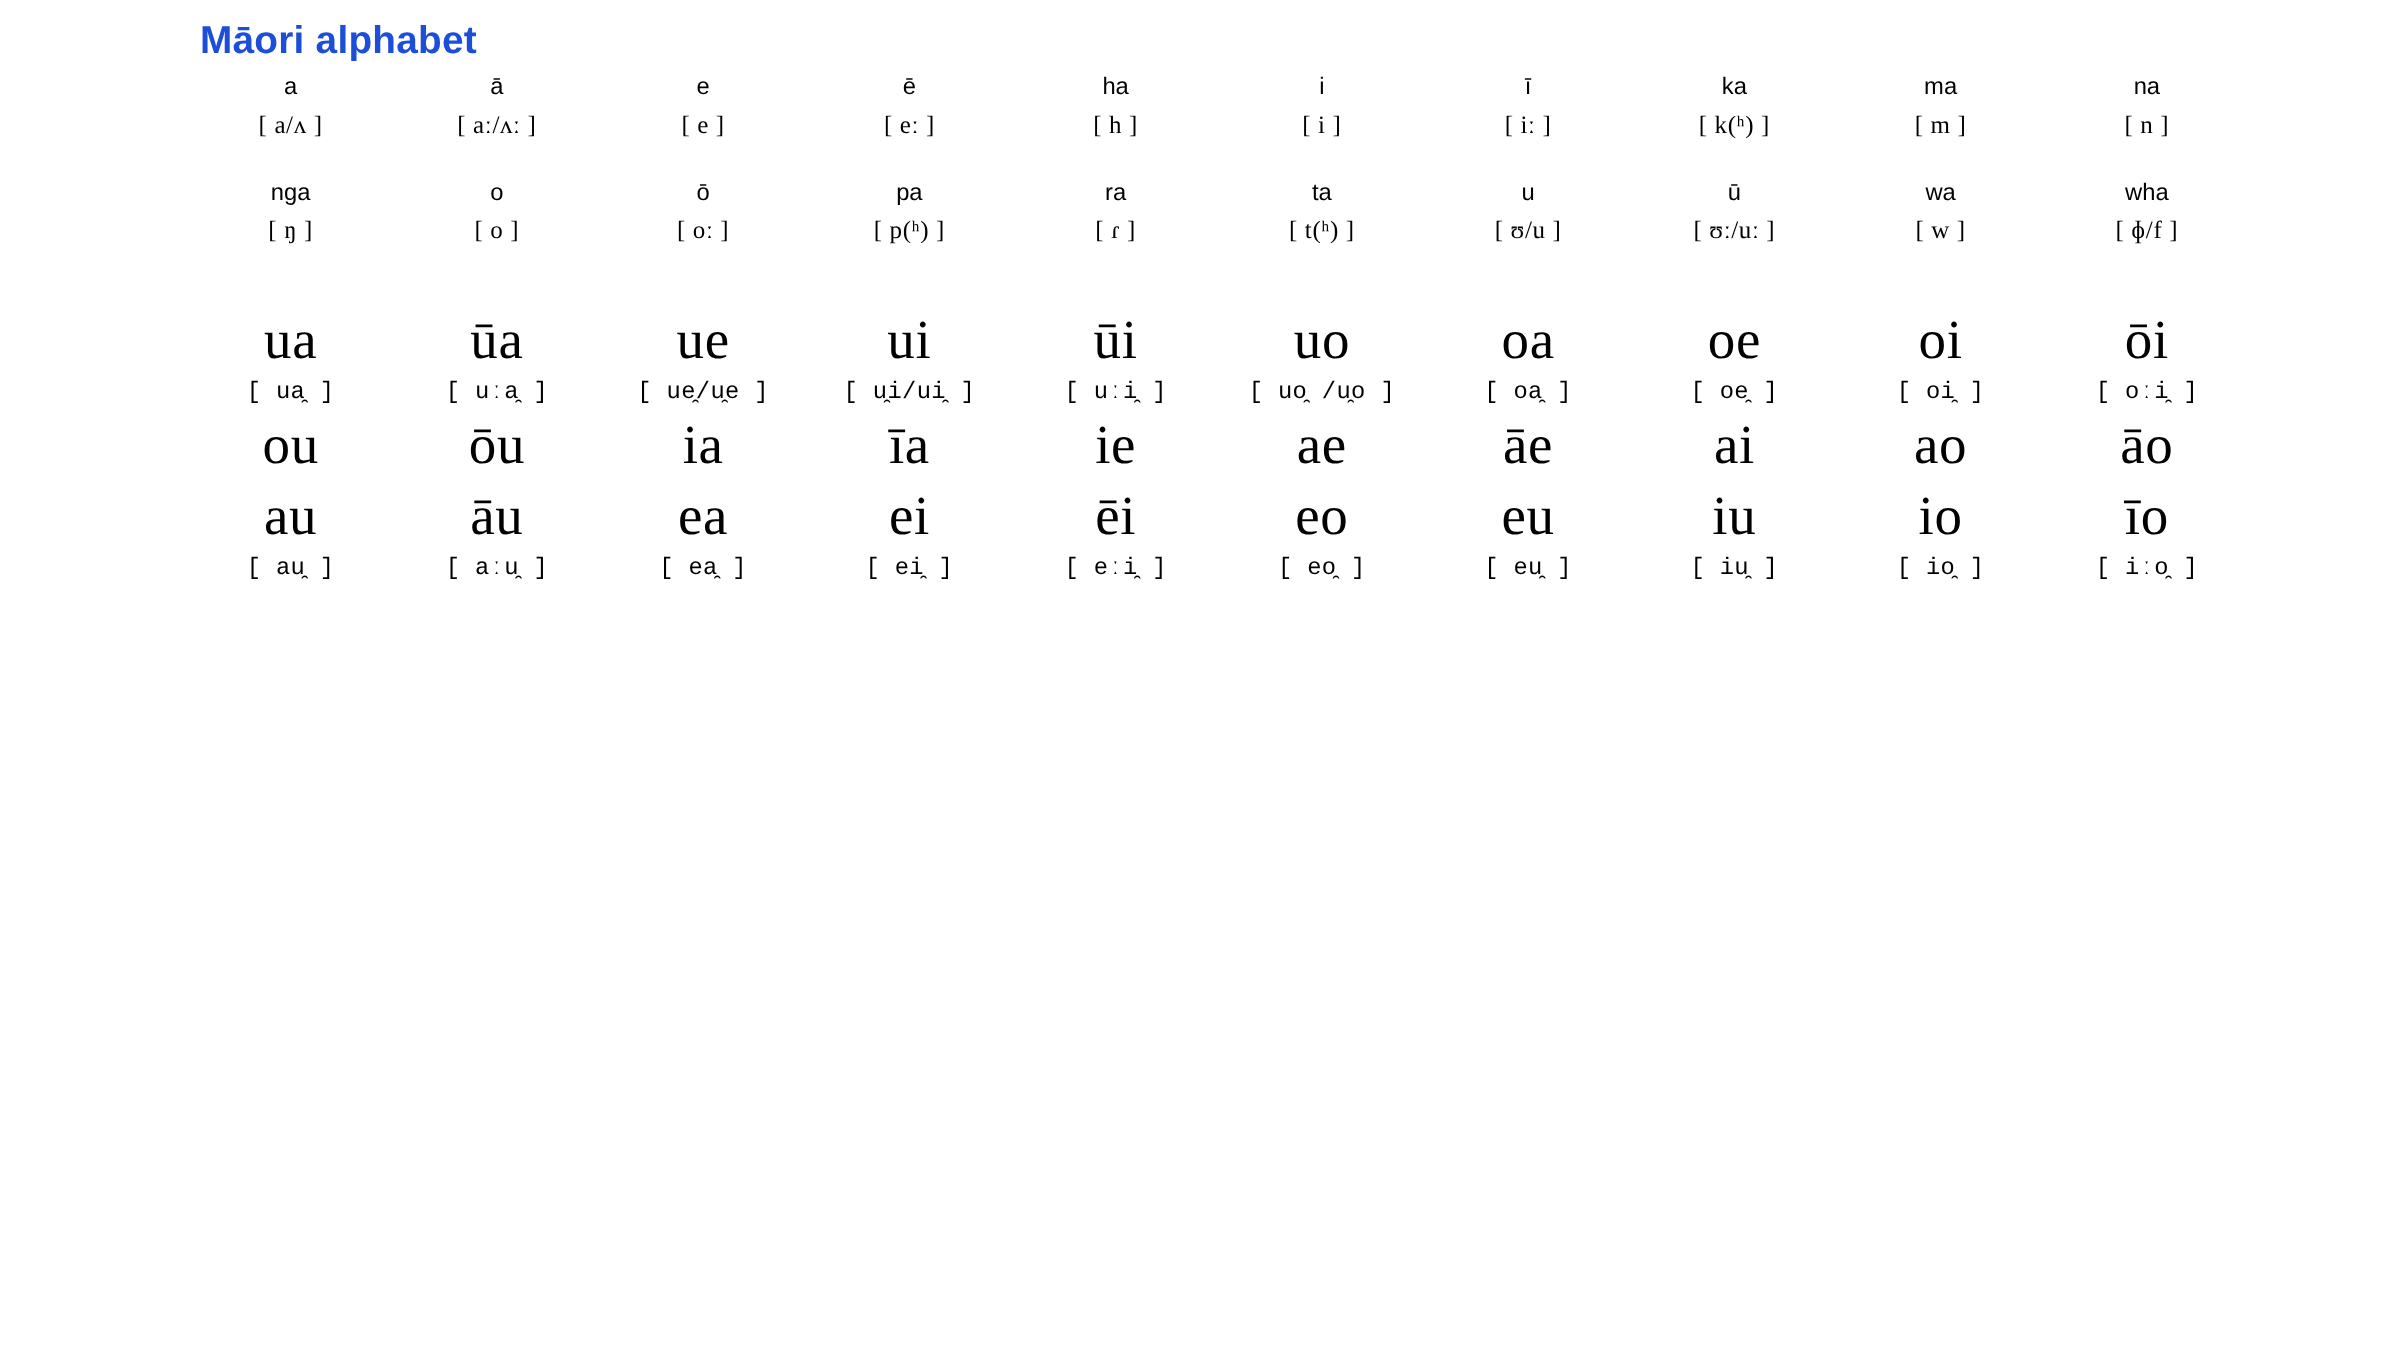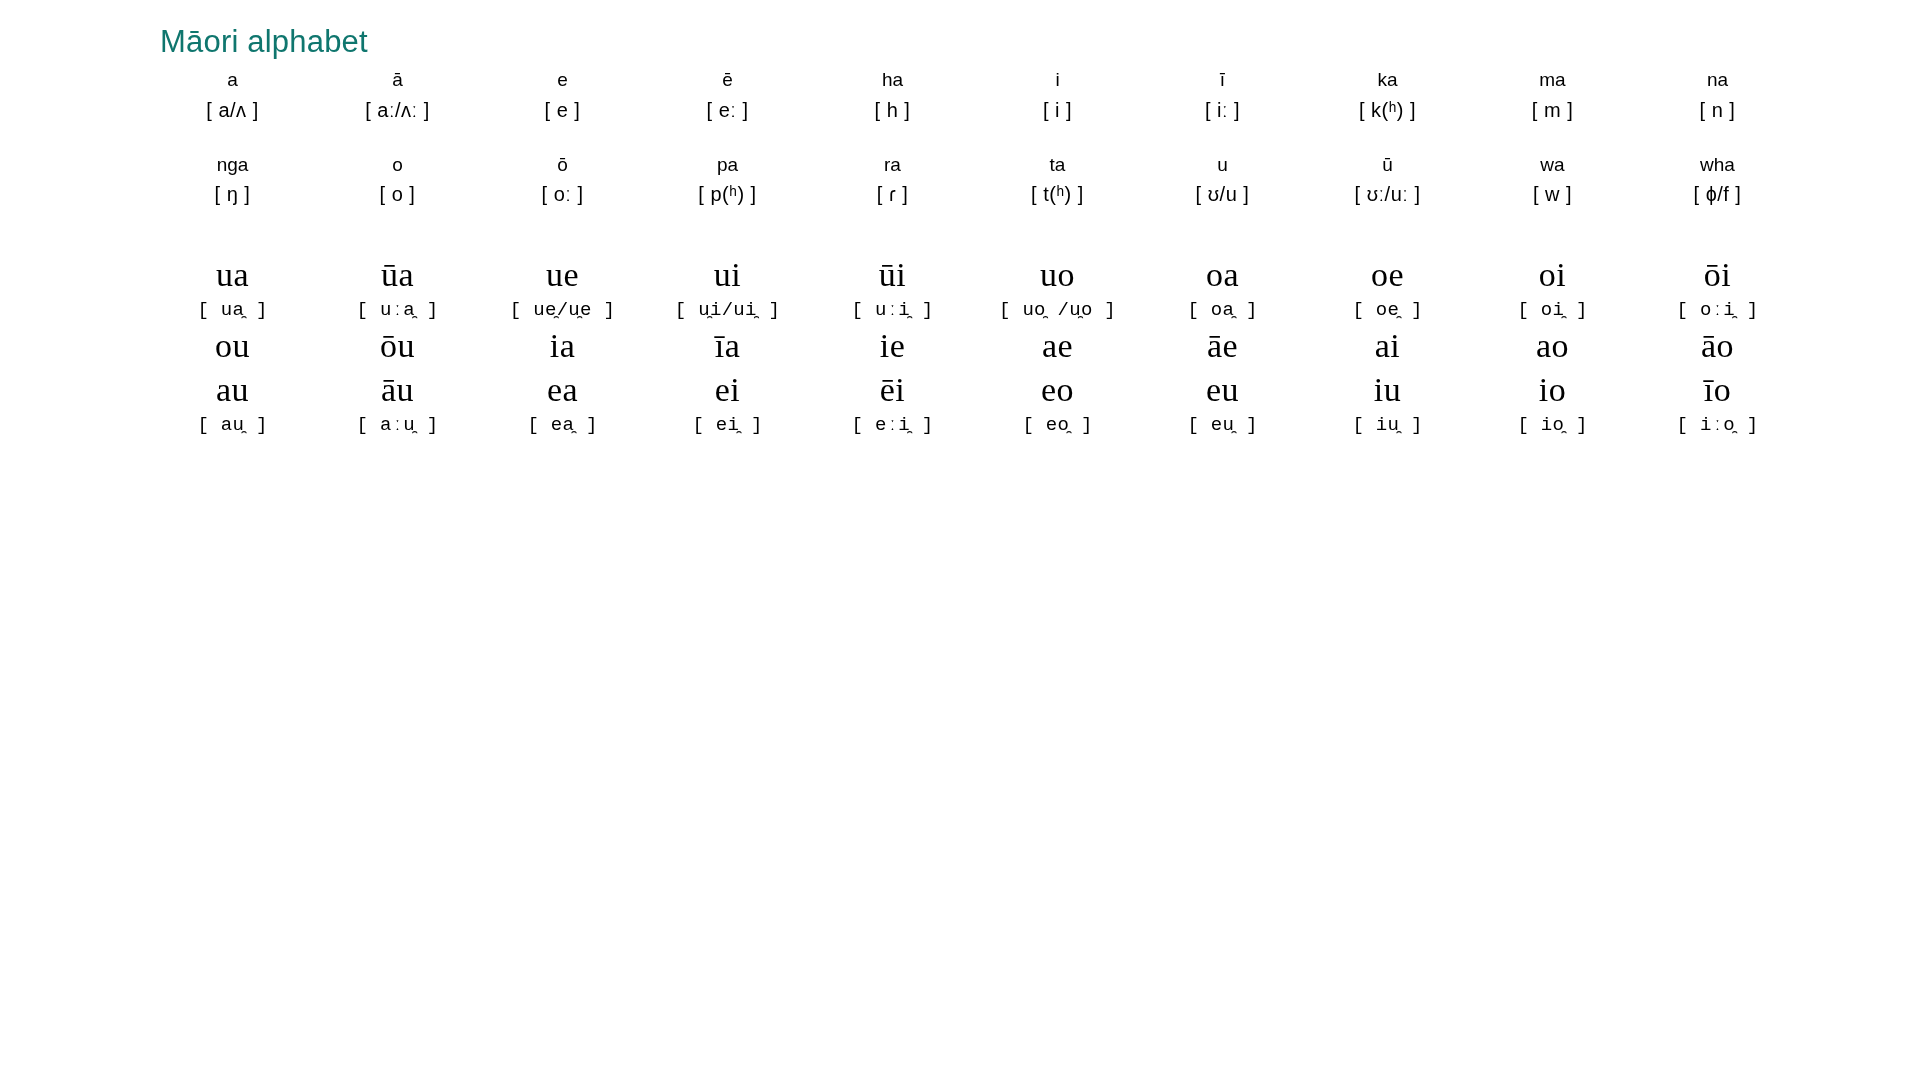--- a/index.html
+++ b/index.html
@@ -17,23 +17,23 @@
   .page {
     position: relative;
     width: 1920px;
     height: 1080px;
     box-sizing: border-box;
     padding: 14px 0 0 0;
   }
   .section-title {
     font-family: "Liberation Sans", sans-serif;
     font-size: 31px;
-    font-weight: normal;
-    color: #0f766e;
-    margin: 10px 0 6px 160px;
+    font-weight: bold;
+    color: #1d4ed8;
+    margin: 0 0 6px 160px;
     letter-spacing: 0.2px;
   }
   .alpha-block {
     margin: 0 0 0 150px;
     width: 1660px;
   }
   table.grid {
     border-collapse: collapse;
     table-layout: fixed;
     width: 1650px;
@@ -51,37 +51,37 @@
     letter-spacing: 2px;
     padding-top: 6px;
   }
   .row-name td {
     font-family: "Liberation Sans", sans-serif;
     font-size: 19px;
     line-height: 1.5;
     padding-top: 4px;
   }
   .row-ipa td {
-    font-family: Liberation Sans, sans-serif;
+    font-family: Liberation Serif, serif;
     font-size: 20px;
     line-height: 1.5;
     padding-top: 2px;
     padding-bottom: 4px;
     letter-spacing: 0.5px;
   }
   .alpha-spacer { height: 26px; }
 
   
   .dip-block {
     margin: 0 0 0 150px;
     width: 1660px;
   }
   .row-dip td {
     font-family: "Liberation Serif", serif;
-    font-size: 34px;
+    font-size: 44px;
     line-height: 1.3;
     padding-top: 10px;
     letter-spacing: 0.5px;
   }
   .row-dipipa td {
     font-family: Liberation Mono, monospace;
     font-size: 19px;
     line-height: 1.4;
     padding-top: 2px;
     letter-spacing: 0.3px;

